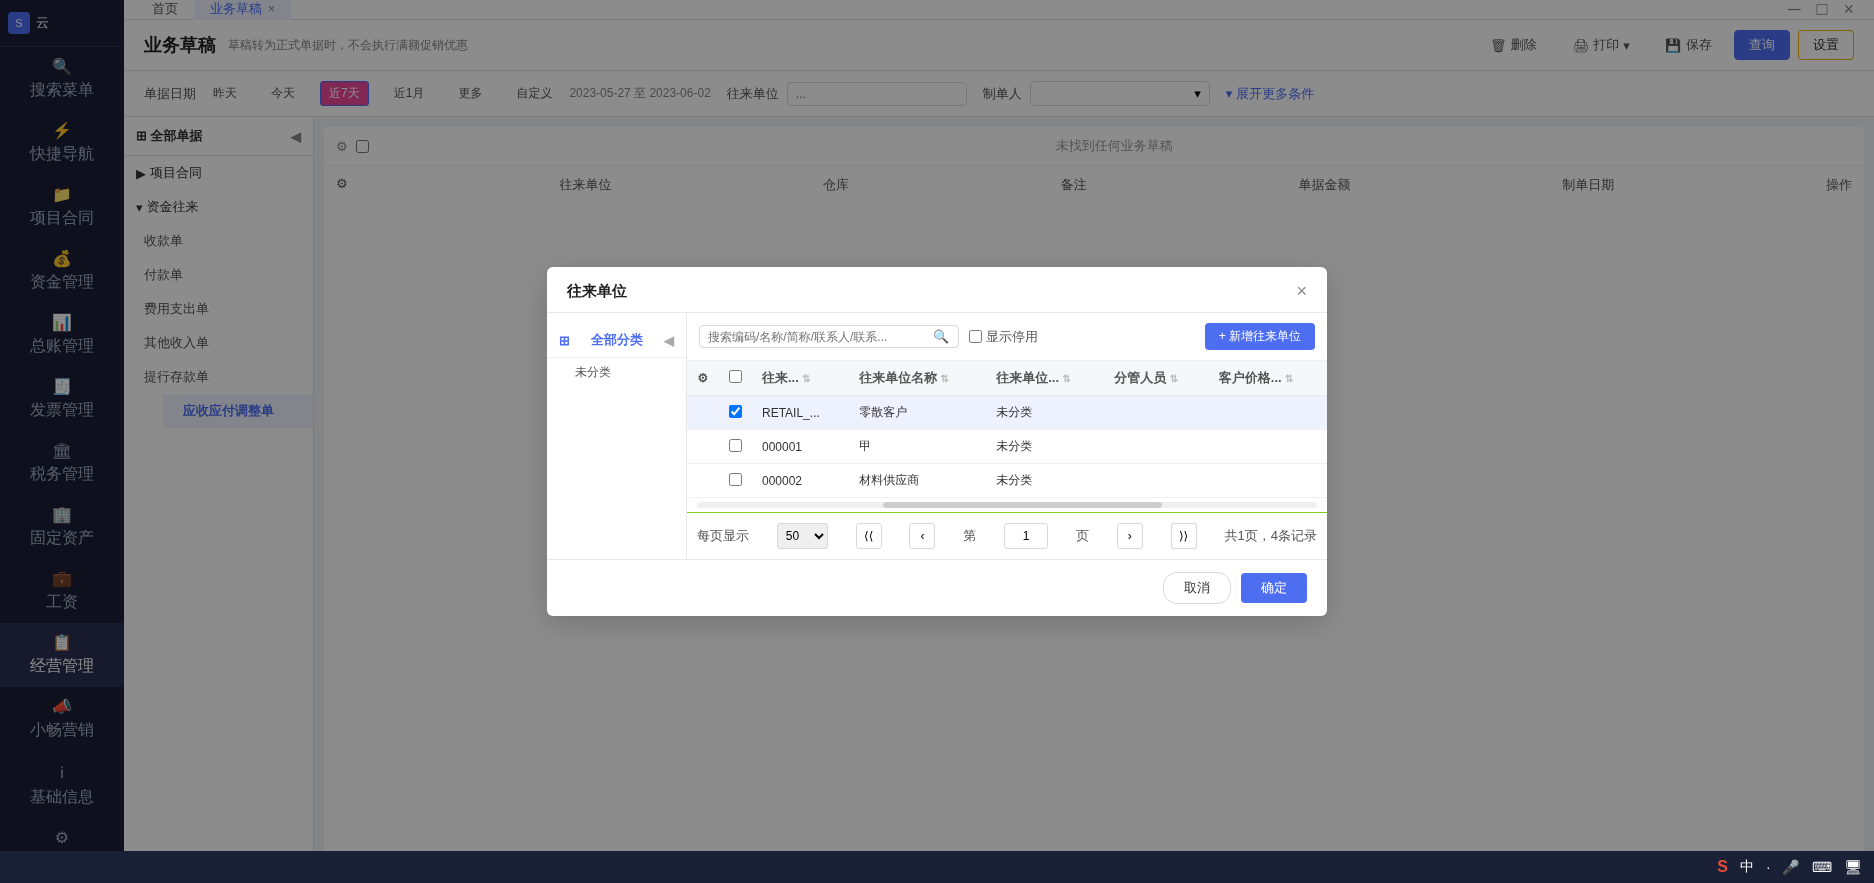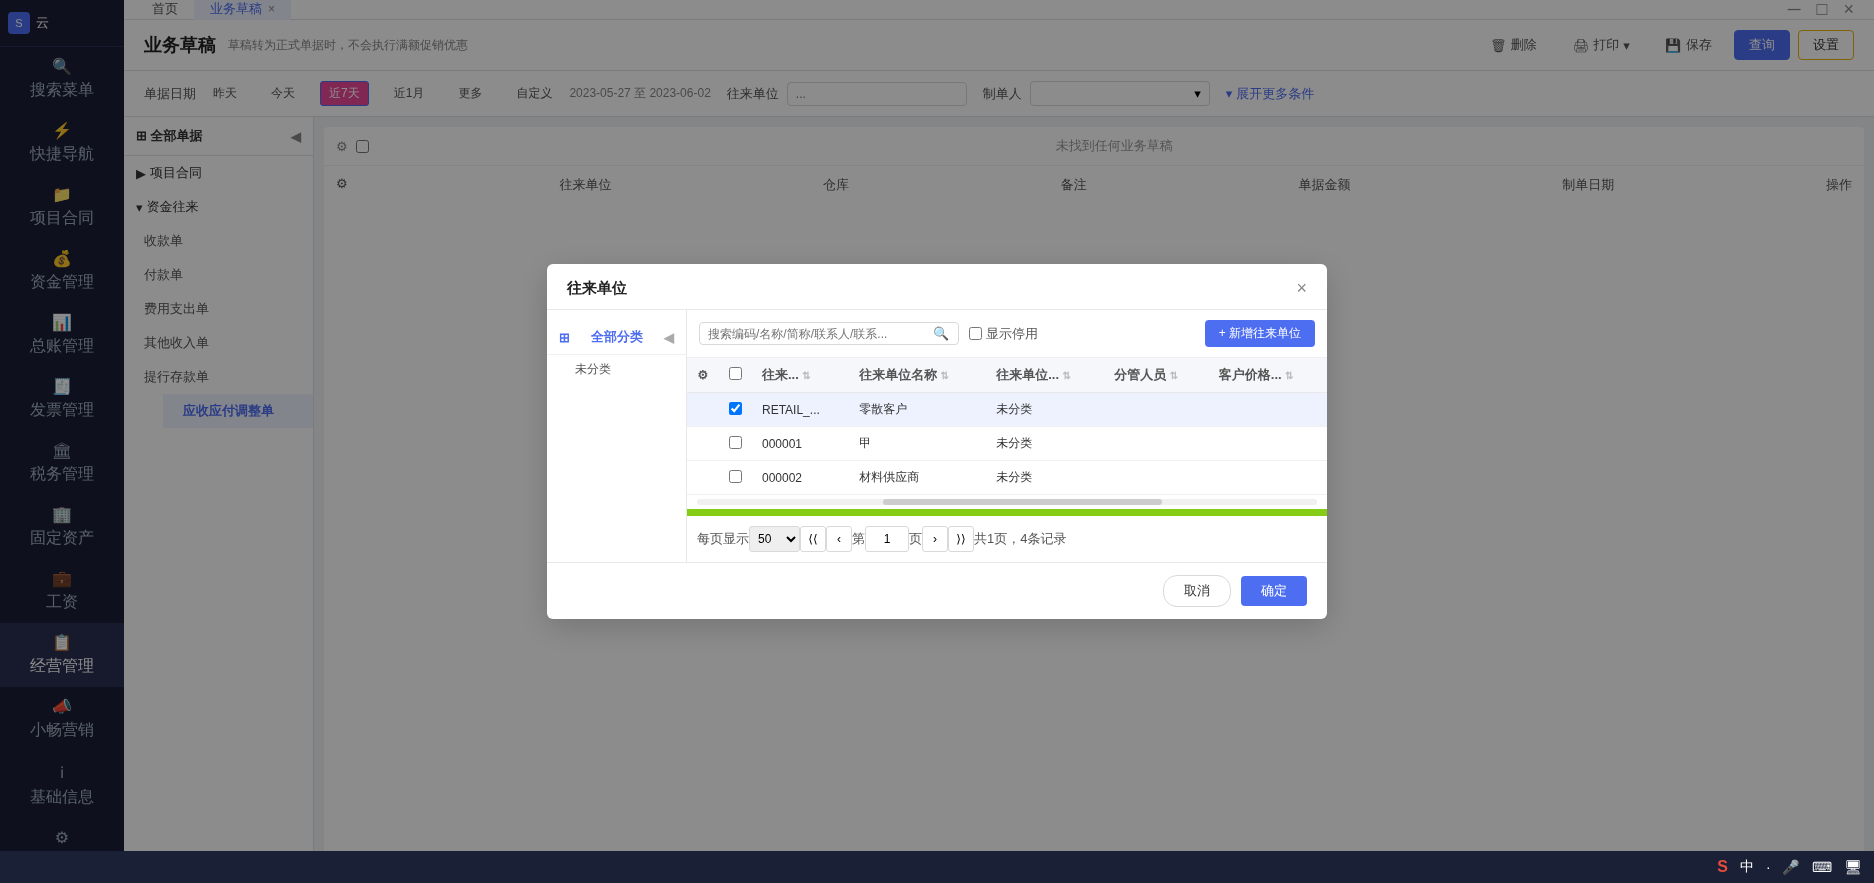--- a/index.html
+++ b/index.html
@@ -89,21 +89,21 @@
     .data-table { flex: 1; overflow-y: auto; }
     table { width: 100%; border-collapse: collapse; }
     th { background: #f5f7fa; color: #555; font-size: 12px; padding: 8px 10px; text-align: left; border-bottom: 1px solid #e8e8e8; white-space: nowrap; }
     td { padding: 8px 10px; font-size: 12px; color: #333; border-bottom: 1px solid #f0f0f0; white-space: nowrap; }
     tr.selected td { background: #eef2ff; }
     .col-check { width: 32px; }
     .col-setting { width: 32px; text-align: center; }
     .sort-icon { color: #bbb; font-size: 10px; }
 
     
-    .dialog-pagination { display: flex; align-items: center; justify-content: flex-start; padding: 10px; border-top: 7px solid #84cc16; gap: 0; font-size: 12px; color: #555; }
+    .dialog-pagination { display: flex; align-items: center; justify-content: space-between; padding: 10px; border-top: 1px solid #84cc16; gap: 16px; font-size: 12px; color: #555; }
     .page-btn { width: 26px; height: 26px; border: 1px solid #d9d9d9; border-radius: 3px; background: #fff; cursor: pointer; display: flex; align-items: center; justify-content: center; font-size: 12px; }
     .page-input { width: 44px; height: 26px; border: 1px solid #d9d9d9; border-radius: 3px; text-align: center; font-size: 12px; }
     .page-select { height: 26px; border: 1px solid #d9d9d9; border-radius: 3px; font-size: 12px; padding: 0 4px; }
 
     
     .dialog-footer { display: flex; align-items: center; justify-content: flex-end; padding: 12px 20px; border-top: 1px solid #e8e8e8; gap: 10px; }
     .btn-cancel { padding: 6px 20px; border: 1px solid #d9d9d9; border-radius: 14px; background: #fff; cursor: pointer; font-size: 13px; color: #333; }
     .btn-confirm { padding: 6px 20px; border-radius: 4px; background: #4e6ef2; color: #fff; border: none; cursor: pointer; font-size: 13px; }
 
     

